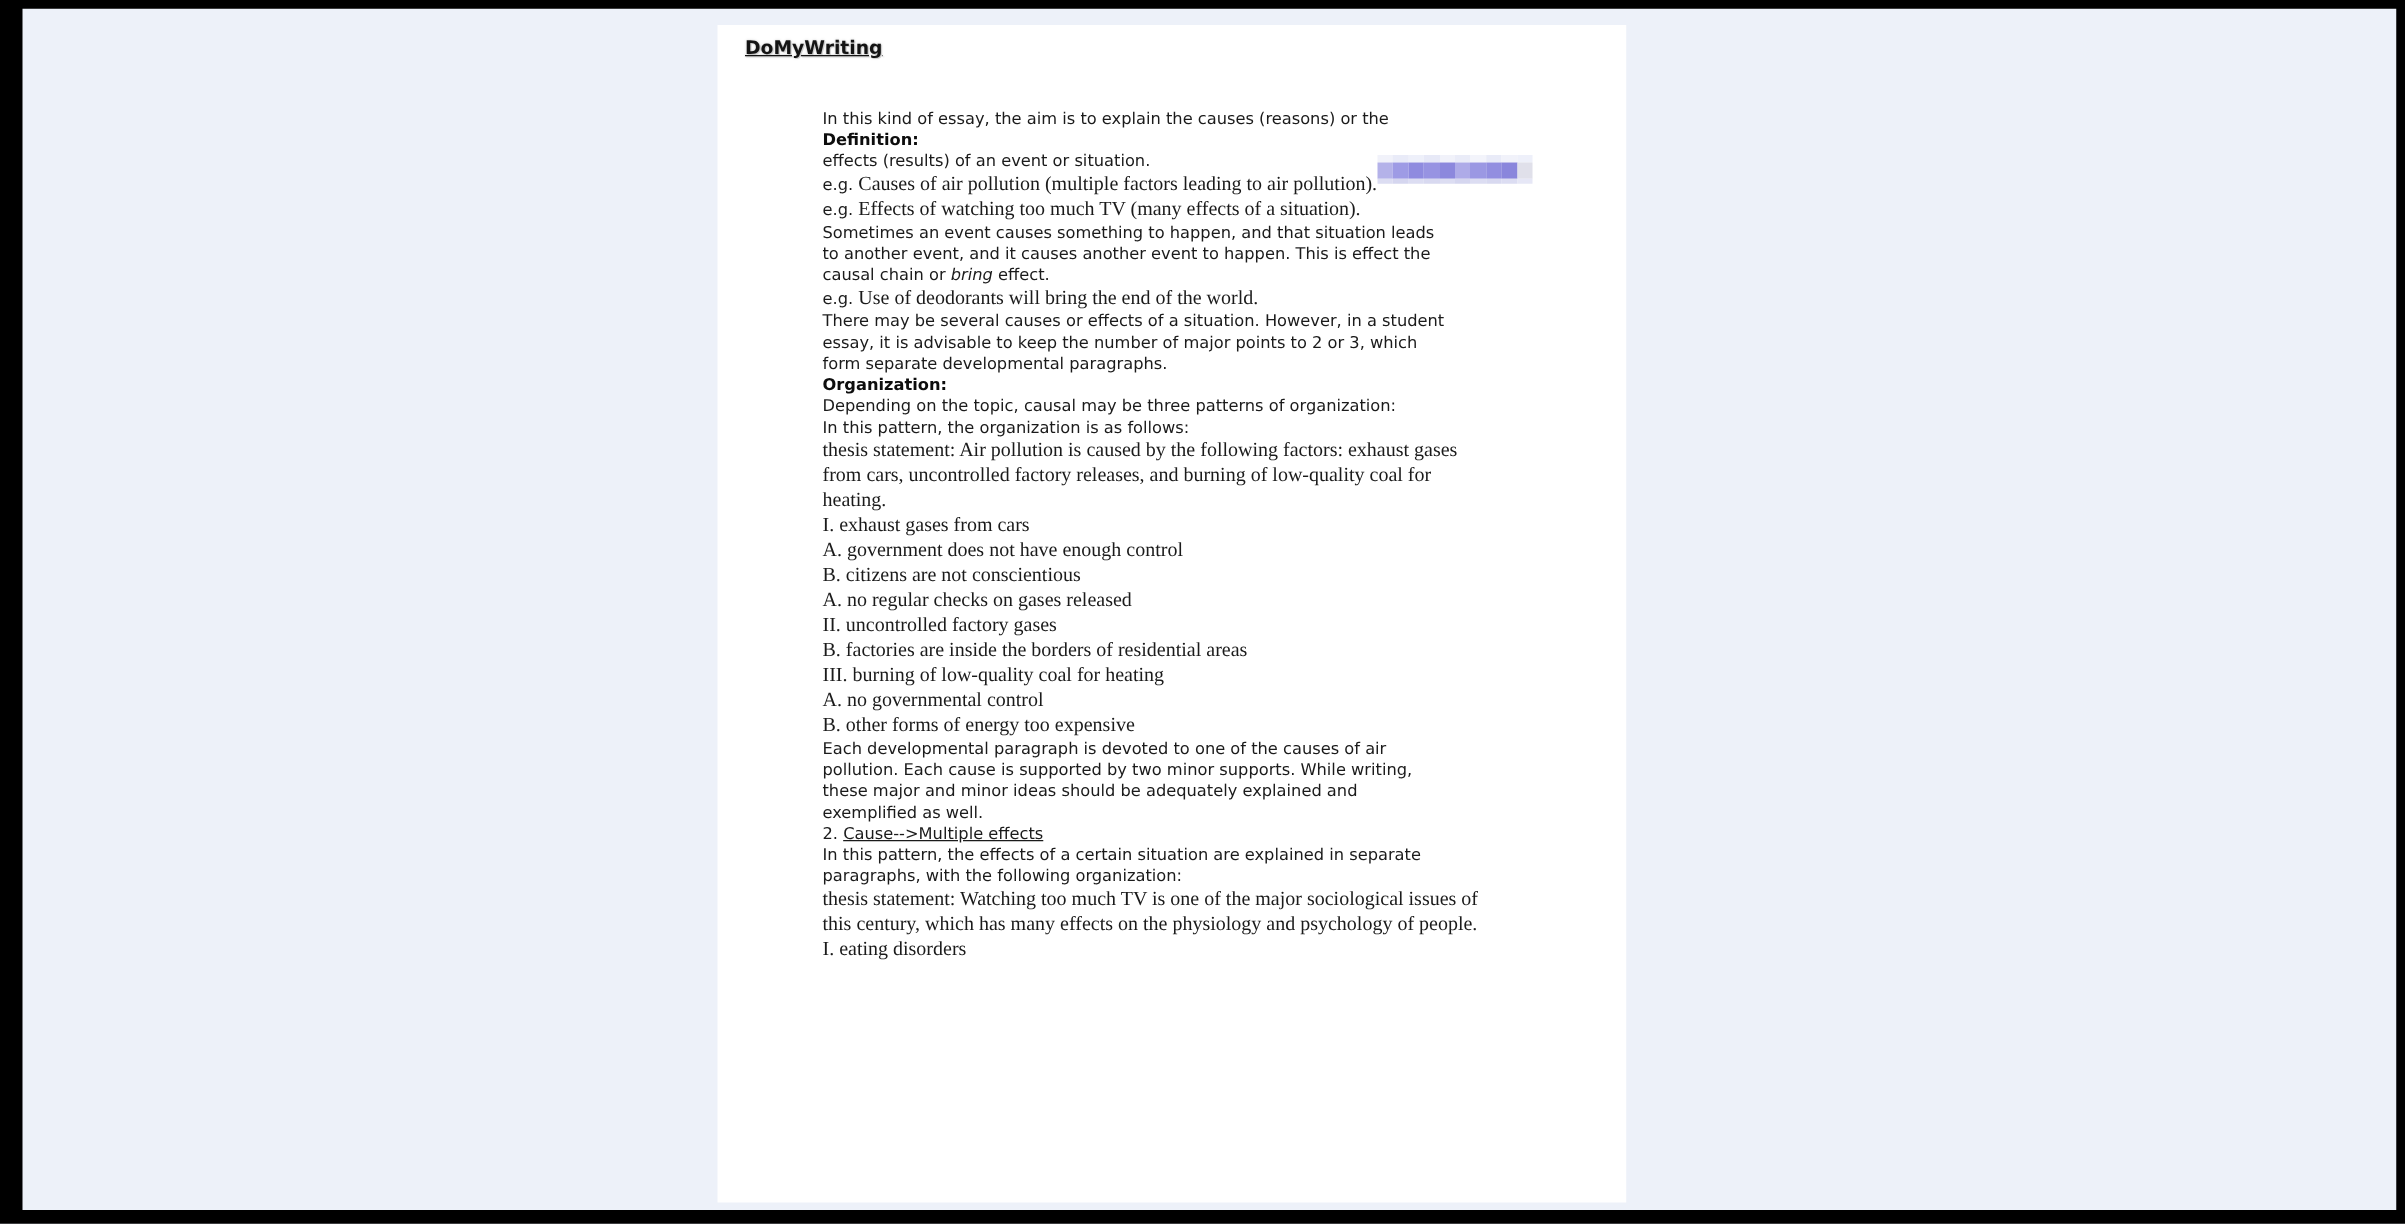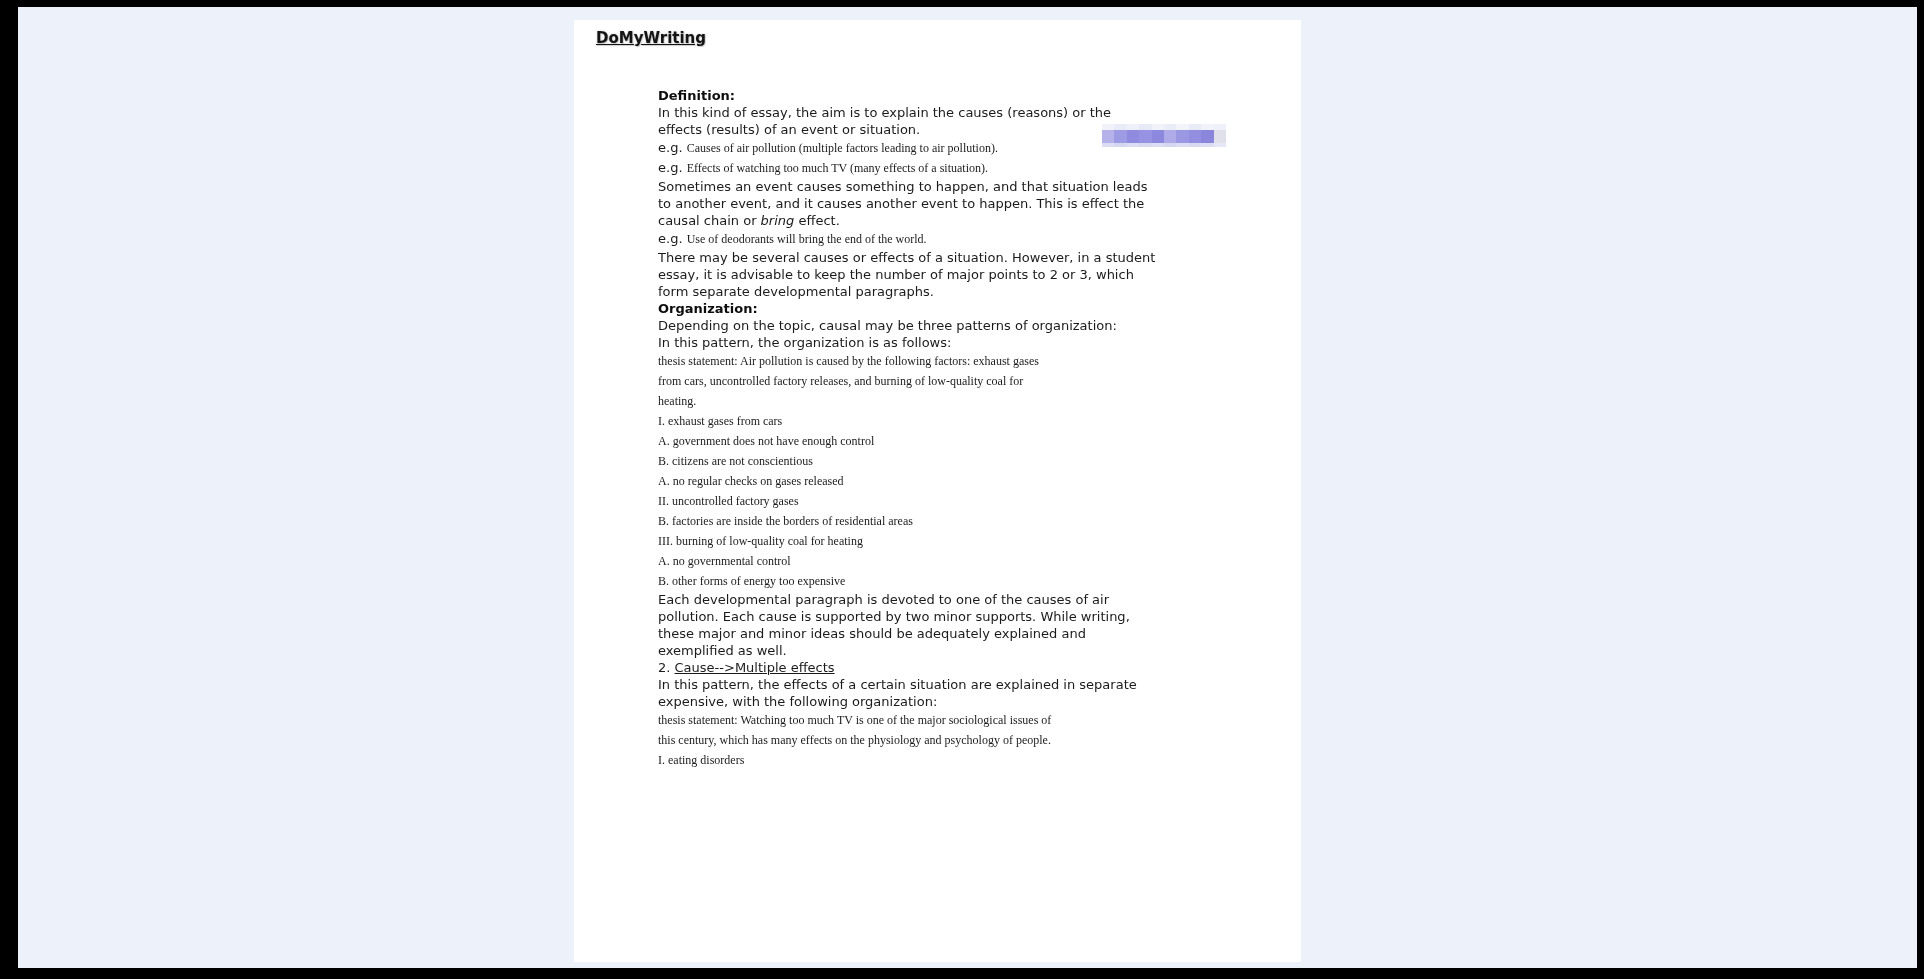--- a/index.html
+++ b/index.html
@@ -50,21 +50,21 @@
     font-size:13px;
     color:#1b1b1b;
     white-space:nowrap;
   }
   .line{display:block;}
   .line-body{height:17px;line-height:17px;}
   .line-comic{height:20px;line-height:20px;}
   .seg-bold{font-weight:700;color:#0d0d0d;}
   .seg-italic{font-style:italic;}
   .seg-underline{text-decoration:underline;}
-  .seg-comic{font-family:cursive;font-size:12px;}
+  .seg-comic{font-family:cursive;font-size:16px;}
 </style>
 </head>
 <body>
 
 <div class="frame">
   <div class="paper">
 
     <span class="brand">DoMyWriting</span>
 
 
@@ -101,22 +101,22 @@
           <span style="background: rgb(220, 221, 242);"></span>
           <span style="background: rgb(213, 214, 239);"></span>
           <span style="background: rgb(220, 221, 242);"></span>
           <span style="background: rgb(216, 217, 240);"></span>
           <span style="background: rgb(220, 221, 242);"></span>
           <span style="background: rgb(230, 231, 246);"></span>
         </div>
       </div>
 
     <div class="doc-body">
+        <div class="line line-body"><span class="seg-plain">In this kind of essay, the aim is to explain the causes (reasons) or the</span></div>
         <div class="line line-body"><span class="seg-bold">Definition:</span></div>
-        <div class="line line-body"><span class="seg-plain">In this kind of essay, the aim is to explain the causes (reasons) or the</span></div>
         <div class="line line-body"><span class="seg-plain">effects (results) of an event or situation.</span></div>
         <div class="line line-comic"><span class="seg-plain">e.g. </span><span class="seg-comic">Causes of air pollution (multiple factors leading to air pollution).</span></div>
         <div class="line line-comic"><span class="seg-plain">e.g. </span><span class="seg-comic">Effects of watching too much TV (many effects of a situation).</span></div>
         <div class="line line-body"><span class="seg-plain">Sometimes an event causes something to happen, and that situation leads</span></div>
         <div class="line line-body"><span class="seg-plain">to another event, and it causes another event to happen. This is effect the</span></div>
         <div class="line line-body"><span class="seg-plain">causal chain or </span><span class="seg-italic">bring</span><span class="seg-plain"> effect.</span></div>
         <div class="line line-comic"><span class="seg-plain">e.g. </span><span class="seg-comic">Use of deodorants will bring the end of the world.</span></div>
         <div class="line line-body"><span class="seg-plain">There may be several causes or effects of a situation. However, in a student</span></div>
         <div class="line line-body"><span class="seg-plain">essay, it is advisable to keep the number of major points to 2 or 3, which</span></div>
         <div class="line line-body"><span class="seg-plain">form separate developmental paragraphs.</span></div>
@@ -134,20 +134,20 @@
         <div class="line line-comic"><span class="seg-comic">B. factories are inside the borders of residential areas</span></div>
         <div class="line line-comic"><span class="seg-comic">III. burning of low-quality coal for heating</span></div>
         <div class="line line-comic"><span class="seg-comic">A. no governmental control</span></div>
         <div class="line line-comic"><span class="seg-comic">B. other forms of energy too expensive</span></div>
         <div class="line line-body"><span class="seg-plain">Each developmental paragraph is devoted to one of the causes of air</span></div>
         <div class="line line-body"><span class="seg-plain">pollution. Each cause is supported by two minor supports. While writing,</span></div>
         <div class="line line-body"><span class="seg-plain">these major and minor ideas should be adequately explained and</span></div>
         <div class="line line-body"><span class="seg-plain">exemplified as well.</span></div>
         <div class="line line-body"><span class="seg-plain">2. </span><span class="seg-underline">Cause--&gt;Multiple effects</span></div>
         <div class="line line-body"><span class="seg-plain">In this pattern, the effects of a certain situation are explained in separate</span></div>
-        <div class="line line-body"><span class="seg-plain">expensive, with the following organization:</span></div>
+        <div class="line line-body"><span class="seg-plain">paragraphs, with the following organization:</span></div>
         <div class="line line-comic"><span class="seg-comic">thesis statement: Watching too much TV is one of the major sociological issues of</span></div>
         <div class="line line-comic"><span class="seg-comic">this century, which has many effects on the physiology and psychology of people.</span></div>
         <div class="line line-comic"><span class="seg-comic">I. eating disorders</span></div>
       </div>
 
   </div>
 </div>
 
 </body></html>

